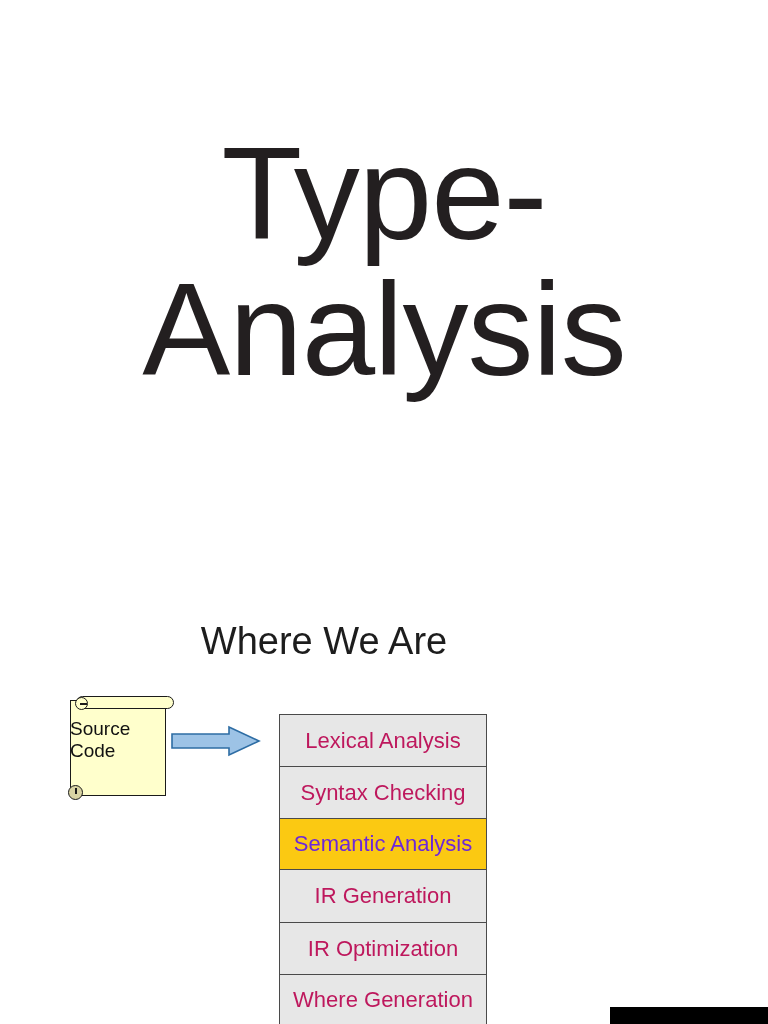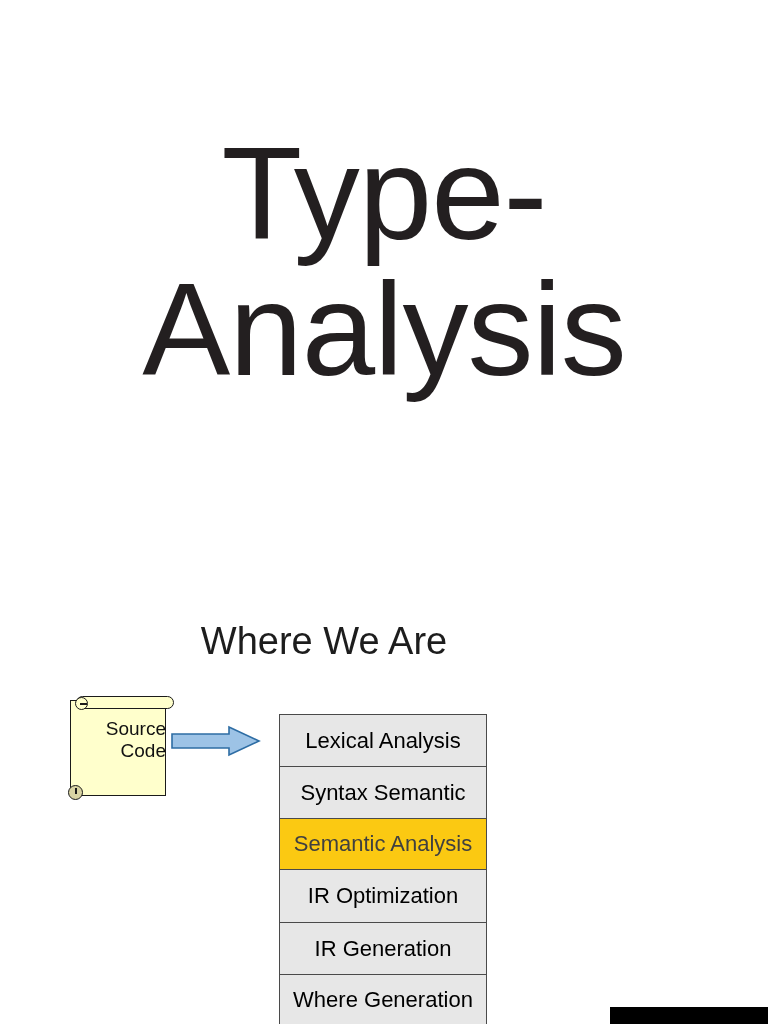--- a/index.html
+++ b/index.html
@@ -115,21 +115,21 @@
     top: 2px;
     width: 2px;
     height: 6px;
     background: #1a1a1a;
   }
   .scroll-label {
     position: absolute;
     left: 8px;
     top: 28px;
     width: 96px;
-    text-align: right;
+    text-align: left;
     font-size: 19px;
     line-height: 1.18;
     color: #111111;
     z-index: 5;
     white-space: pre-line;
   }
 
   
   .flow-arrow {
     position: absolute;
@@ -151,28 +151,28 @@
     position: relative;
     height: 52px;
     box-sizing: border-box;
     border: 1.8px solid #4a4a4a;
     border-bottom-width: 0;
     background: #e7e7e7;
     display: flex;
     align-items: center;
     justify-content: center;
     font-size: 22px;
-    color: #000000;
+    color: #be185d;
   }
   .pipe-box:last-child {
     border-bottom-width: 1.8px;
   }
   .pipe-box.active {
     background: #fbc912;
-    color: #404040;
+    color: #6d28d9;
     border-color: #4a4a4a;
     border-bottom-width: 1.8px;
     z-index: 2;
   }
   .pipe-box.active + .pipe-box {
     border-top-width: 0;
   }
 
   
   .bottom-bar {
@@ -207,34 +207,34 @@
   </svg>
 </div>
 
 <div class="pipeline">
 
   <div class="pipe-box">
     <span>Lexical Analysis</span>
   </div>
 
   <div class="pipe-box">
-    <span>Syntax Semantic</span>
+    <span>Syntax Checking</span>
   </div>
 
   <div class="pipe-box active">
     <span>Semantic Analysis</span>
   </div>
 
   <div class="pipe-box">
+    <span>IR Generation</span>
+  </div>
+
+  <div class="pipe-box">
     <span>IR Optimization</span>
   </div>
 
   <div class="pipe-box">
-    <span>IR Generation</span>
-  </div>
-
-  <div class="pipe-box">
     <span>Where Generation</span>
   </div>
 
 </div>
 
 <div class="bottom-bar"></div>
 
 </body></html>

